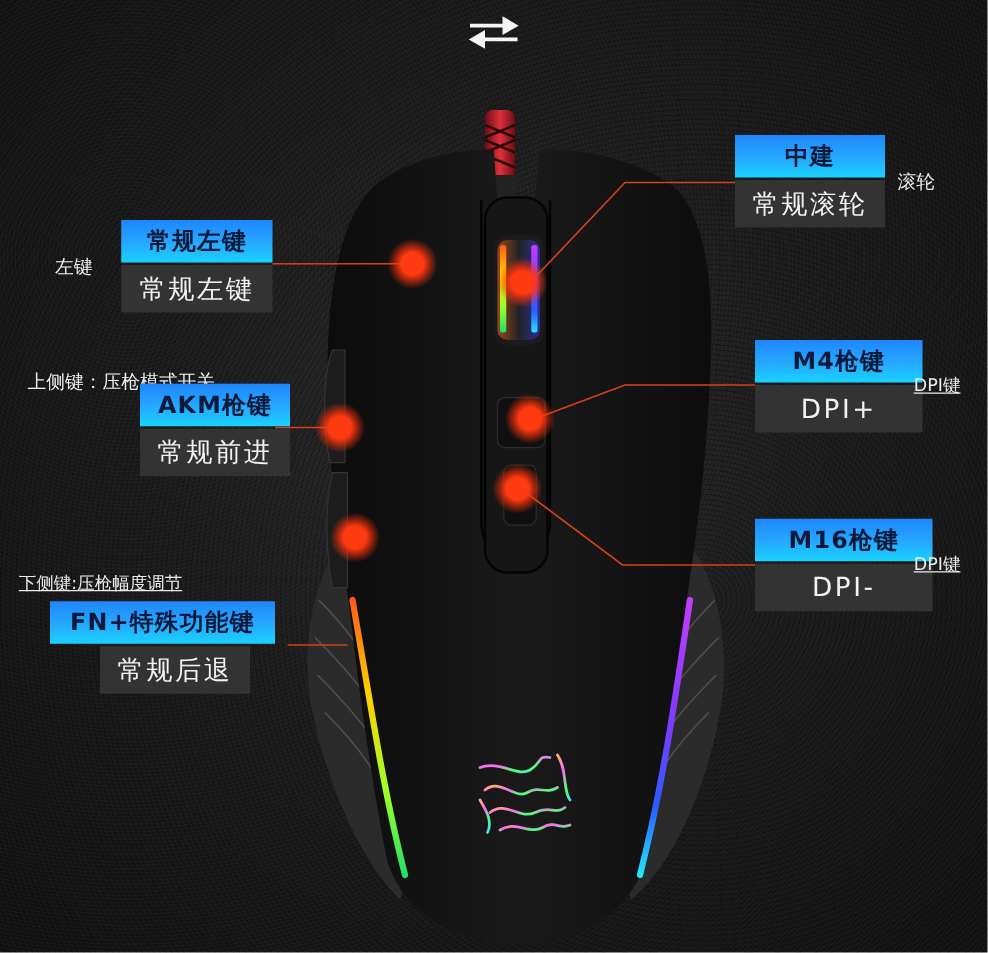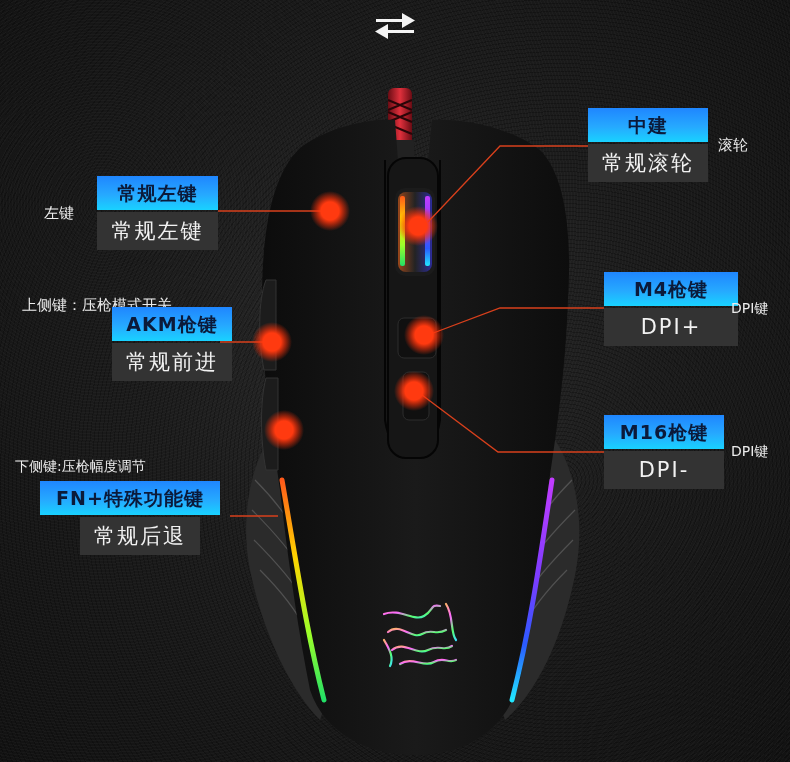--- a/index.html
+++ b/index.html
@@ -25,21 +25,21 @@
   .lbl .top {
     background: linear-gradient(180deg, #1f86ff 0%, #26a9ff 55%, #19d2ff 100%);
     color: #0b1a3a; font-weight: bold; font-size: 19px; text-align: center;
     height: 34px; line-height: 34px; letter-spacing: 1px;
   }
   .lbl .bot {
     background: #333333; color: #f2f2f2; font-size: 21px; text-align: center;
     height: 38px; line-height: 38px; letter-spacing: 2px; margin-top: 2px;
   }
   .side-text { position: absolute; color: #ececec; font-size: 15px; white-space: nowrap; }
-  .side-text.sm { font-size: 14px; }
+  .side-text.sm { font-size: 14px; text-decoration: underline; }
 </style>
 </head>
 <body>
 
 <div class="noise"></div>
 
 <svg class="swap-icon" viewBox="0 0 46 30">
   <rect x="4" y="9" width="30" height="3" fill="#f4f4f4"></rect>
   <polygon points="30,3 43,10.5 30,18" fill="#f4f4f4"></polygon>
   <rect x="12" y="20" width="30" height="3" fill="#f4f4f4"></rect>
@@ -179,17 +179,17 @@
   <div class="bot">常规滚轮</div>
 </div>
 <span class="side-text" style="left:718px; top:136px;">滚轮</span>
 
 <div class="lbl" style="left:604px; top:272px; width:134px;">
   <div class="top">M4枪键</div>
   <div class="bot">DPI+</div>
 </div>
 <span class="side-text sm" style="left:731px; top:300px;">DPI键</span>
 
-<div class="lbl" style="left:604px; top:415px; width:120px;">
+<div class="lbl" style="left:604px; top:415px; width:142px;">
   <div class="top">M16枪键</div>
   <div class="bot">DPI-</div>
 </div>
 <span class="side-text sm" style="left:731px; top:443px;">DPI键</span>
 
 </body></html>

